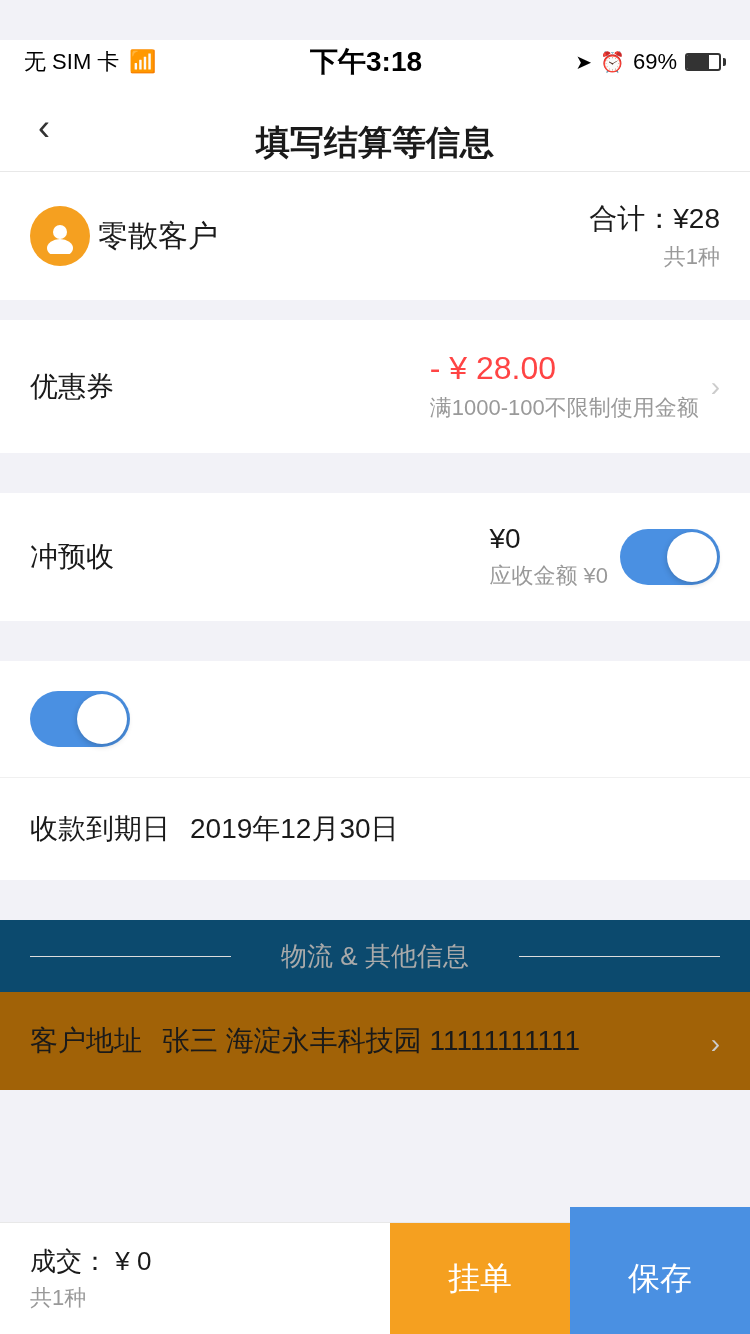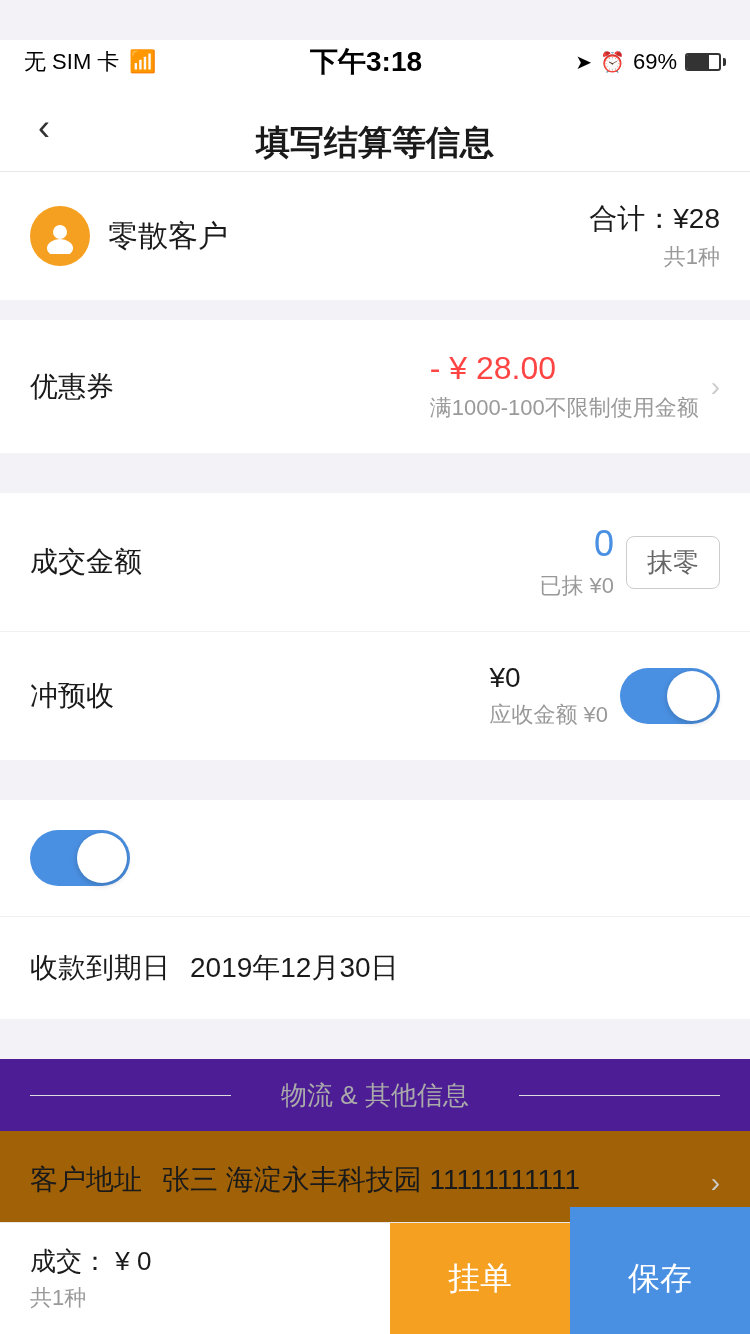--- a/index.html
+++ b/index.html
@@ -82,21 +82,21 @@
 
     
     .customer-row {
       background: #fff;
       padding: 28px 30px;
       display: flex;
       align-items: center;
       justify-content: space-between;
       margin-bottom: 20px;
     }
-    .customer-left { display: flex; align-items: center; gap: 18px; }
+    .customer-left { display: flex; align-items: center; gap: 8px; }
     .customer-avatar {
       width: 60px; height: 60px; background: #f5a020; border-radius: 50%;
       display: flex; align-items: center; justify-content: center;
       font-size: 28px; color: #fff;
     }
     .customer-name { font-size: 30px; color: #1a1a1a; }
     .customer-right { text-align: right; }
     .customer-total { font-size: 28px; color: #1a1a1a; }
     .customer-count { font-size: 22px; color: #999; margin-top: 4px; }
 
@@ -141,21 +141,21 @@
       box-shadow: 0 2px 6px rgba(0,0,0,0.2);
       transition: right 0.2s;
     }
 
     
     .section-divider {
       background: #f2f2f7;
       height: 20px;
     }
     .section-divider-text {
-      background: #4c1d95;
+      background: #0c4a6e;
       height: 72px;
       display: flex;
       align-items: center;
       justify-content: center;
       margin-bottom: 0;
     }
     .divider-label { font-size: 26px; color: #aaa; }
 
     
     .due-date-row {
@@ -260,30 +260,20 @@
           <div class="coupon-desc">满1000-100不限制使用金额</div>
         </div>
         <span class="chevron">›</span>
       </div>
     </div>
   </div>
 
   <div class="section-divider"></div>
 
   <div class="section-card">
-    <div class="row-item">
-      <span class="row-label">成交金额</span>
-      <div class="row-right">
-        <div>
-          <input class="amount-input" value="0" style="">
-          <div class="row-subtext">已抹  ¥0</div>
-        </div>
-        <button class="round-button">抹零</button>
-      </div>
-    </div>
 
     <div class="row-item">
       <span class="row-label">冲预收</span>
       <div class="row-right">
         <div>
           <div class="row-value">¥0</div>
           <div class="row-subtext">应收金额 ¥0</div>
         </div>
         <div class="toggle">
           <div class="toggle-knob"></div>

